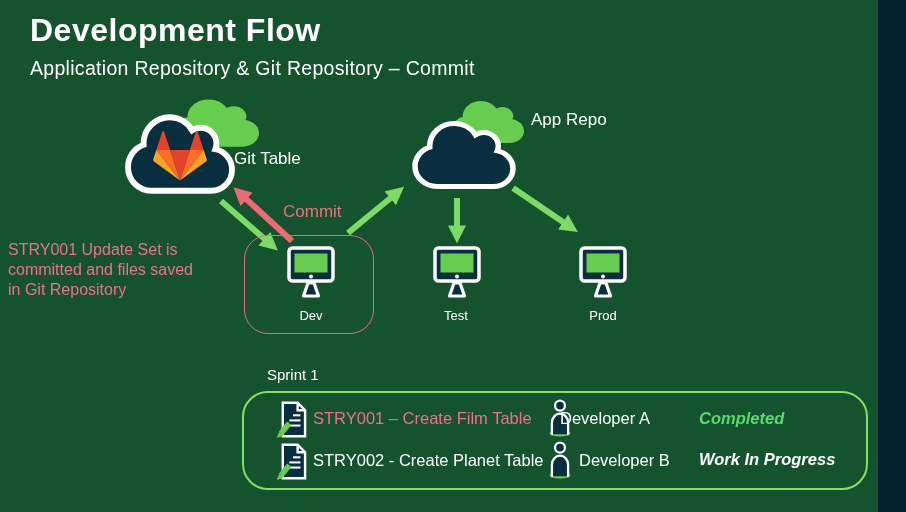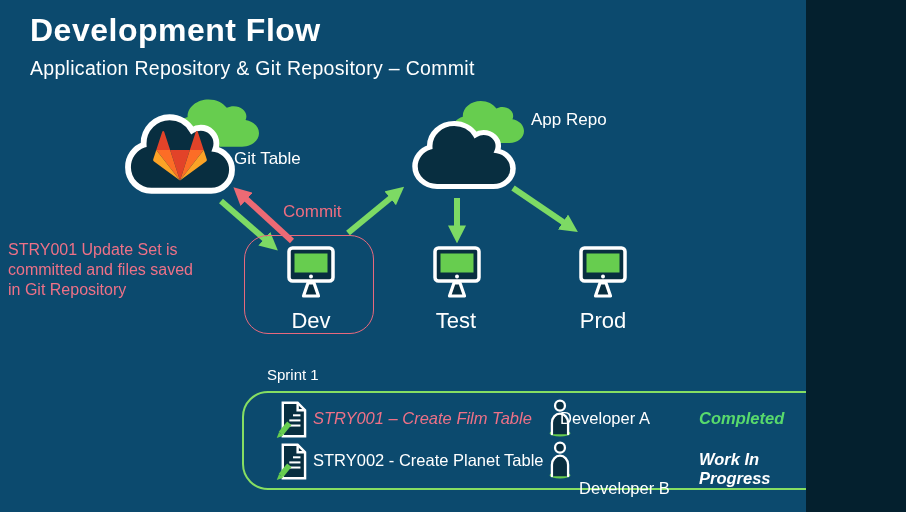--- a/index.html
+++ b/index.html
@@ -1,20 +1,20 @@
 <!DOCTYPE html>
 <html><head>
 <meta charset="utf-8">
 <style>
   * { margin:0; padding:0; box-sizing:border-box; }
   html,body { background:#04202e; }
   .stage {
     position:relative;
-    width:806px; height:512px;
-    background:#0c4a6e;
+    width:878px; height:512px;
+    background:#14532d;
     overflow:hidden;
     font-family:"Liberation Sans", sans-serif;
     color:#ffffff;
   }
   .abs { position:absolute; }
   .title {
     left:30px; top:12px;
     font-size:32px; font-weight:bold; letter-spacing:.5px;
   }
   .subtitle {
@@ -25,29 +25,29 @@
   .commit-label { left:283px; top:202px; font-size:17px; color:#ee6d80; }
   .note {
     left:8px; top:240px;
     font-size:16px; line-height:20px; color:#ee7187;
   }
   .dev-box {
     left:244px; top:235px; width:130px; height:99px;
     border:1.5px solid #e8697d; border-radius:24px;
   }
   .env-label {
-    top:308px; width:60px; text-align:center; font-size:22px;
+    top:308px; width:60px; text-align:center; font-size:13px;
   }
   .sprint-title { left:267px; top:366px; font-size:15px;text-align:right; }
   .sprint-panel {
     left:242px; top:391px; width:626px; height:99px;
     border:2px solid #86de62; border-radius:26px;
   }
   .story { font-size:16.5px; }
-  .story-pink { color:#ee7187;font-style:italic; }
+  .story-pink { color:#ee7187; }
   .dev-name { font-size:16.5px; }
   .status { font-size:16.5px; font-weight:bold;font-style:italic; }
   .status-green { color:#58da6c; }
   svg { overflow:visible; display:block; }
   .arrow-layer { left:0; top:0; pointer-events:none; }
 </style>
 </head>
 <body>
 
 <div class="stage">
@@ -158,16 +158,16 @@
     <line x1="14" y1="27.5" x2="26" y2="27.5" stroke="#ffffff" stroke-width="2.2"></line>
     <line x1="5" y1="36" x2="14" y2="25" stroke="#67cd4f" stroke-width="6"></line>
     <polygon points="0.5,41 7.5,38.5 3,34.5" fill="#67cd4f"></polygon>
   </svg>
   <div class="abs story" style="left:313px; top:451px;">STRY002 - Create Planet Table</div>
   <svg class="abs" style="left:547px; top:441px;" width="26" height="38" viewBox="0 0 26 40">
     <ellipse cx="13" cy="36" rx="11" ry="3.4" fill="#67cd4f"></ellipse>
     <circle cx="13" cy="7" r="5.2" fill="#082e40" stroke="#ffffff" stroke-width="2.4"></circle>
     <path d="M4.5,37 V25 A8.5,9.5 0 0 1 21.5,25 V37" fill="#082e40" stroke="#ffffff" stroke-width="2.4" stroke-linecap="round"></path>
   </svg>
-  <div class="abs dev-name" style="left:579px; top:451px;margin-top:28px;">Developer B</div>
+  <div class="abs dev-name" style="left:579px; top:451px;">Developer B</div>
   <div class="abs status" style="left:699px; top:450px;">Work In Progress</div>
 
 </div>
 
 </body></html>

